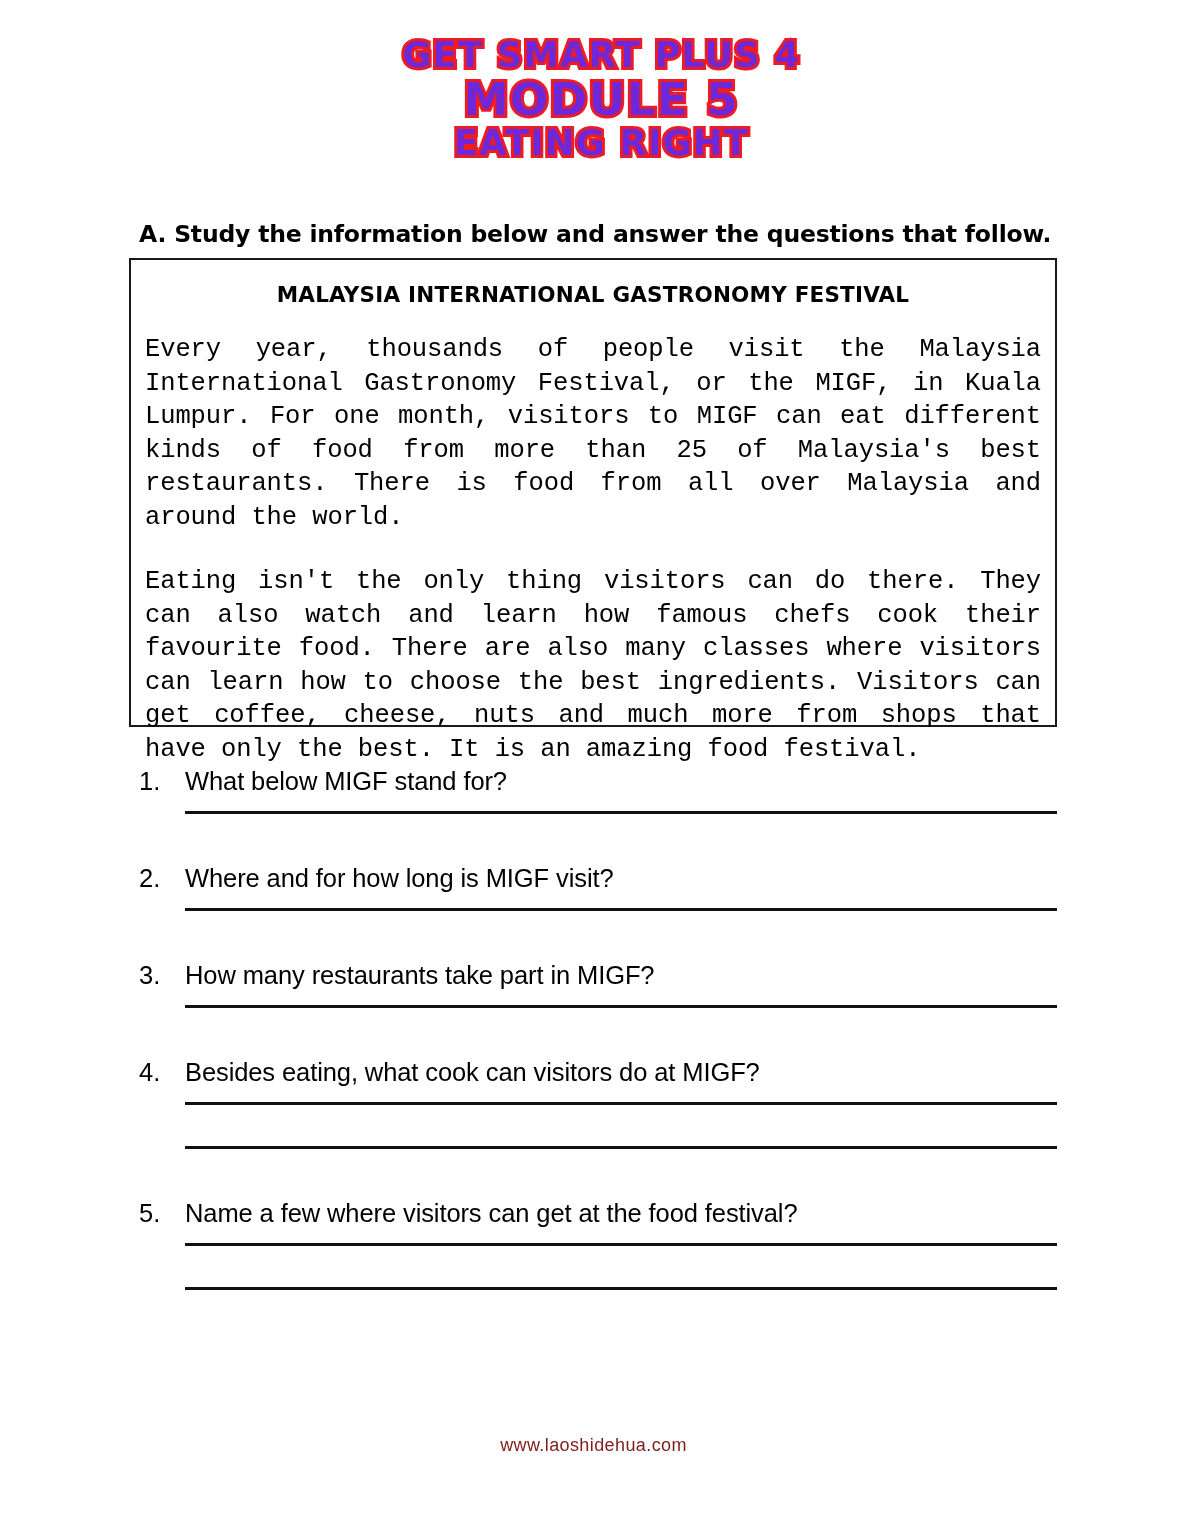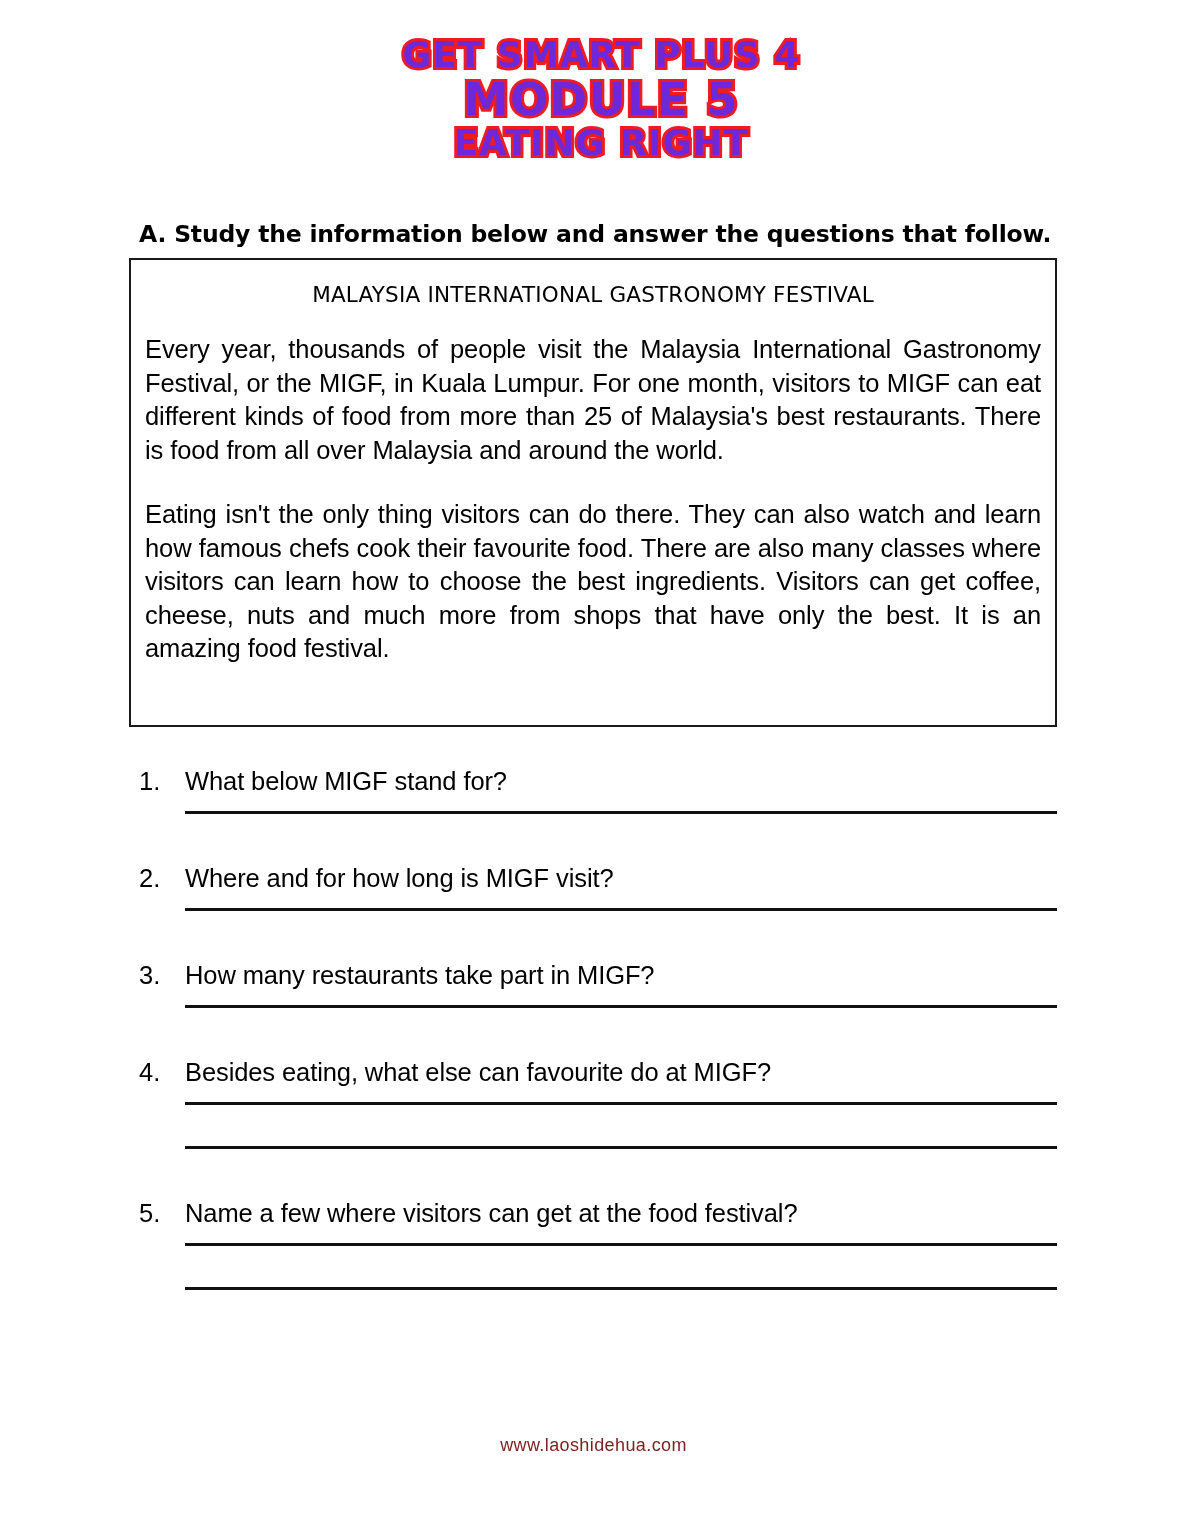--- a/index.html
+++ b/index.html
@@ -62,27 +62,27 @@
     left: 129px;
     width: 928px;
     height: 469px;
     border: 2px solid #1a1a1a;
     box-sizing: border-box;
     padding: 18px 14px 0 14px;
   }
   .box-heading {
     text-align: center;
     font-family: "DejaVu Sans", sans-serif;
-    font-weight: normal;
+    font-weight: bold;
     font-size: 21.5px;
     letter-spacing: 0.2px;
     margin: 4px 0 0 0;
   }
   .box-para {
-    font-family: Liberation Sans, sans-serif;
+    font-family: Liberation Mono, monospace;
     font-weight: 400;
     font-size: 25.5px;
     line-height: 33.5px;
     text-align: justify;
     text-justify: inter-word;
     margin: 0;
     letter-spacing: -0.1px;
   }
   .box-para.p1 { margin-top: 26px; }
   .box-para.p2 { margin-top: 31px; }
@@ -188,21 +188,21 @@
         <div class="q-text">How many restaurants take part in MIGF?</div>
       </div>
       <div class="answer-lines">
         <div class="answer-line"></div>
       </div>
     </div>
     <div class="q-gap"></div>
     <div class="question-item">
       <div class="q-row">
         <div class="q-num">4.</div>
-        <div class="q-text">Besides eating, what else can favourite do at MIGF?</div>
+        <div class="q-text">Besides eating, what cook can visitors do at MIGF?</div>
       </div>
       <div class="answer-lines">
         <div class="answer-line"></div>
         <div class="answer-line"></div>
       </div>
     </div>
     <div class="q-gap"></div>
     <div class="question-item">
       <div class="q-row">
         <div class="q-num">5.</div>

